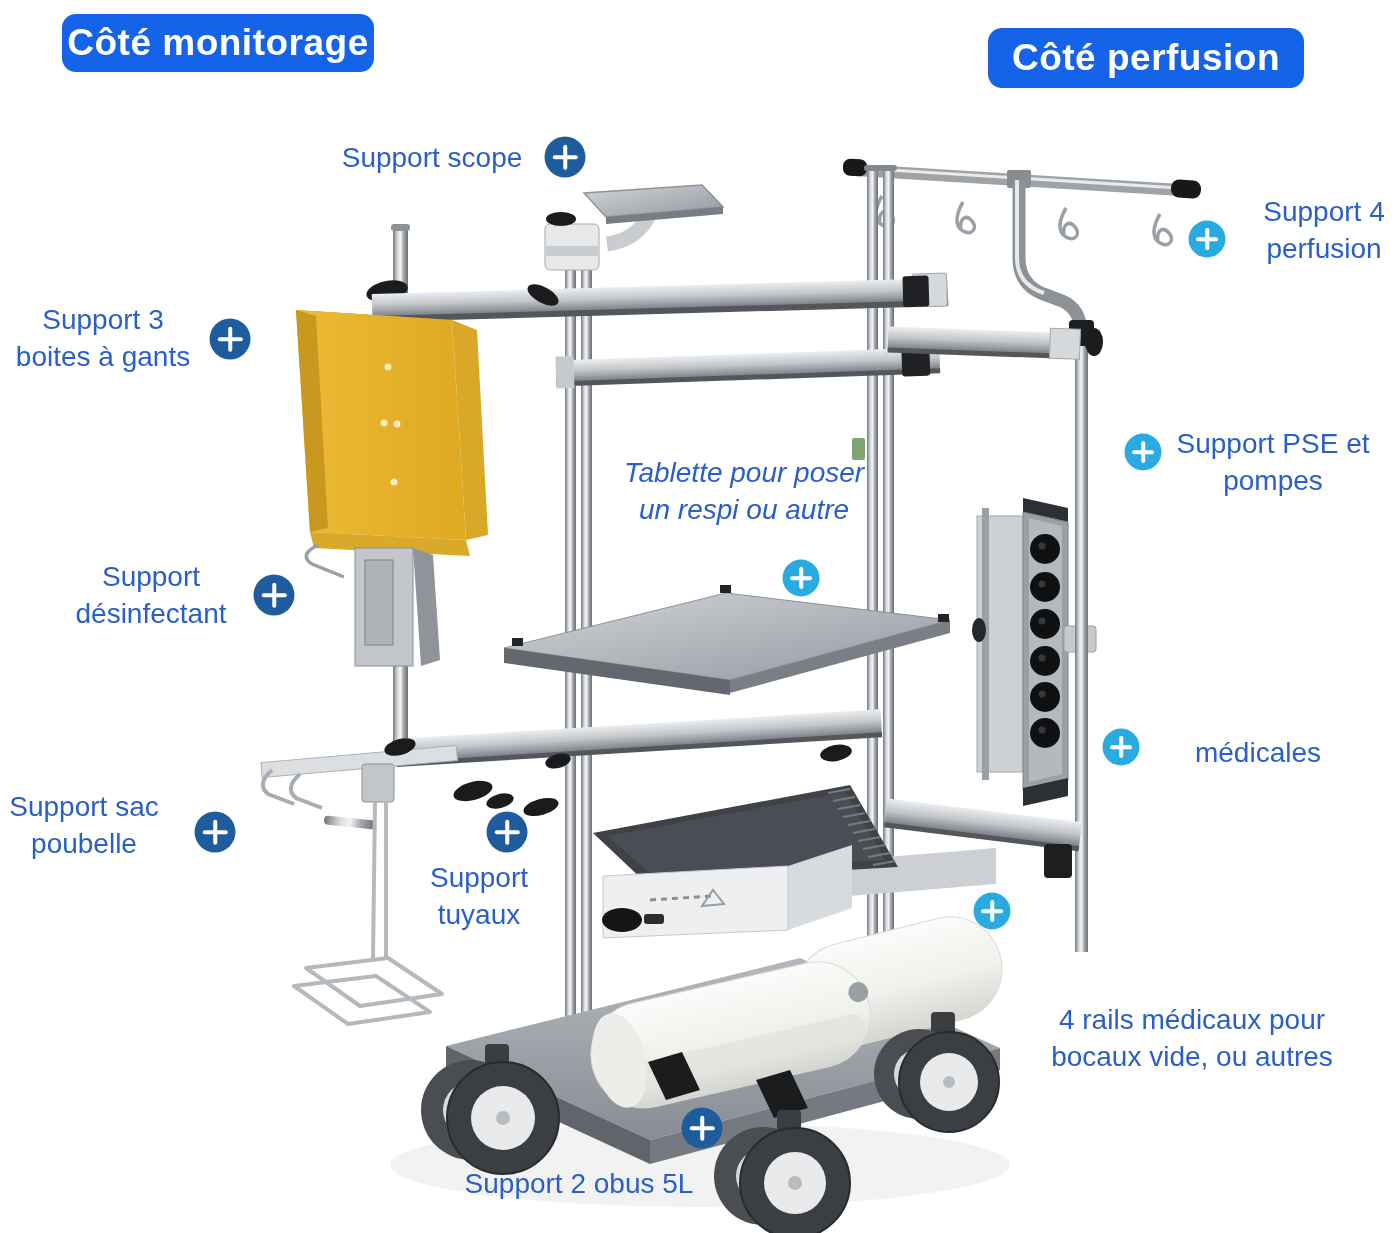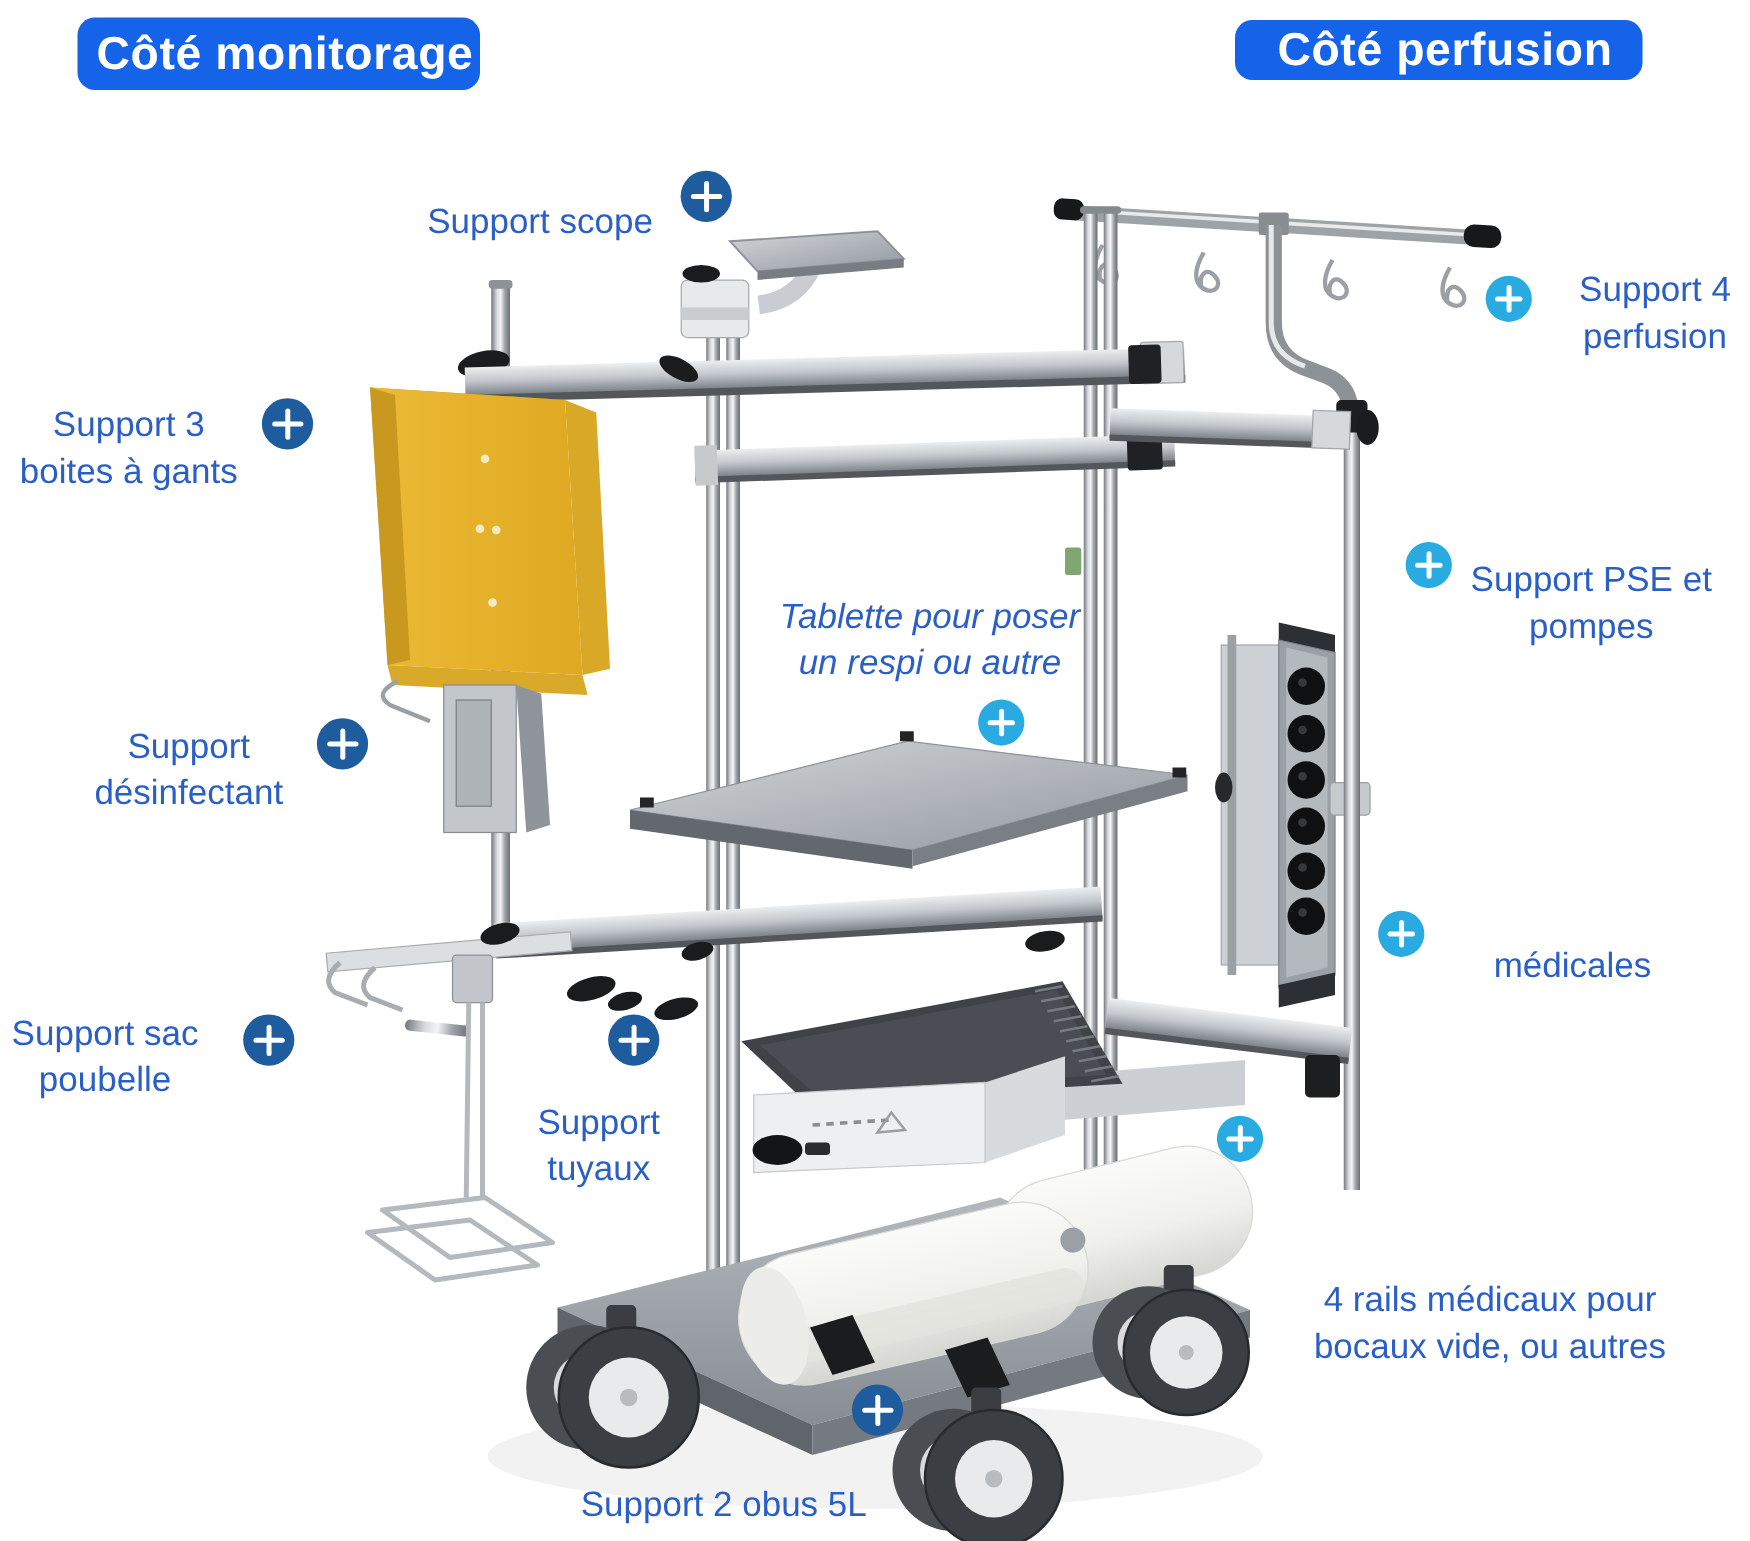--- a/index.html
+++ b/index.html
@@ -8,30 +8,29 @@
     width:1400px;height:1233px;position:relative;overflow:hidden;
     background:#ffffff;
     font-family:"Liberation Sans", sans-serif;
   }
   #cart-svg{position:absolute;left:0;top:0;z-index:1;}
   #annotations{position:absolute;left:0;top:0;width:1400px;height:1233px;z-index:2;}
   .badge{
     position:absolute;z-index:3;
     background:var(--badge-bg,#1563E8);color:var(--badge-text,#fff);
     font-weight:bold;font-size:37px;letter-spacing:0.5px;
-    border-radius:14px;display:flex;align-items:center;justify-content:center;padding-left:10px;
+    border-radius:14px;display:flex;align-items:center;justify-content:center;
   }
   #badge-left{left:62px;top:14px;width:312px;height:58px;}
-  #badge-right{left:988px;top:16px;width:316px;height:48px;}
+  #badge-right{left:988px;top:28px;width:316px;height:60px;}
   .annotation{
     position:absolute;transform:translate(-50%,-50%);
     text-align:center;white-space:nowrap;
     font-size:28px;line-height:37px;font-weight:500;
     color:var(--label-text,#2A5FC7);
-    margin-top:20px;
   }
   .plus{
     position:absolute;transform:translate(-50%,-50%);
     border-radius:50%;
   }
   .plus.dark{width:41px;height:41px;background:var(--plus-dark,#1E5C9E);}
   .plus.cyan{width:37px;height:37px;background:var(--plus-cyan,#29ABE2);}
   .plus::before,.plus::after{
     content:"";position:absolute;left:50%;top:50%;
     transform:translate(-50%,-50%);

